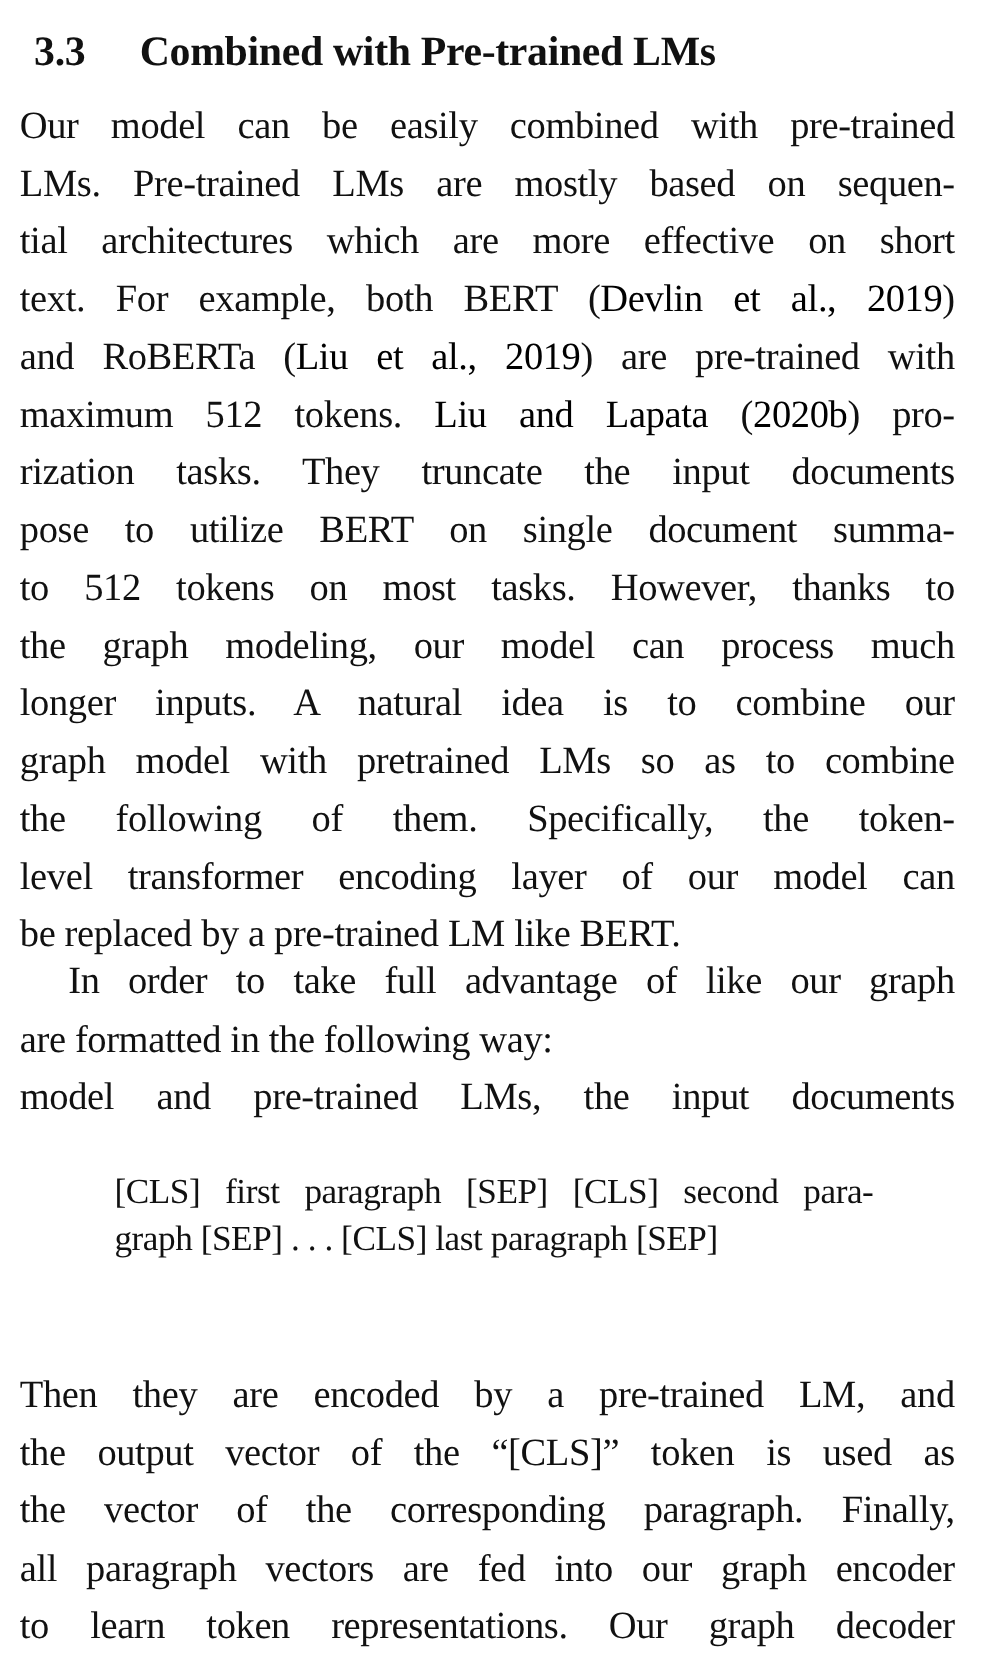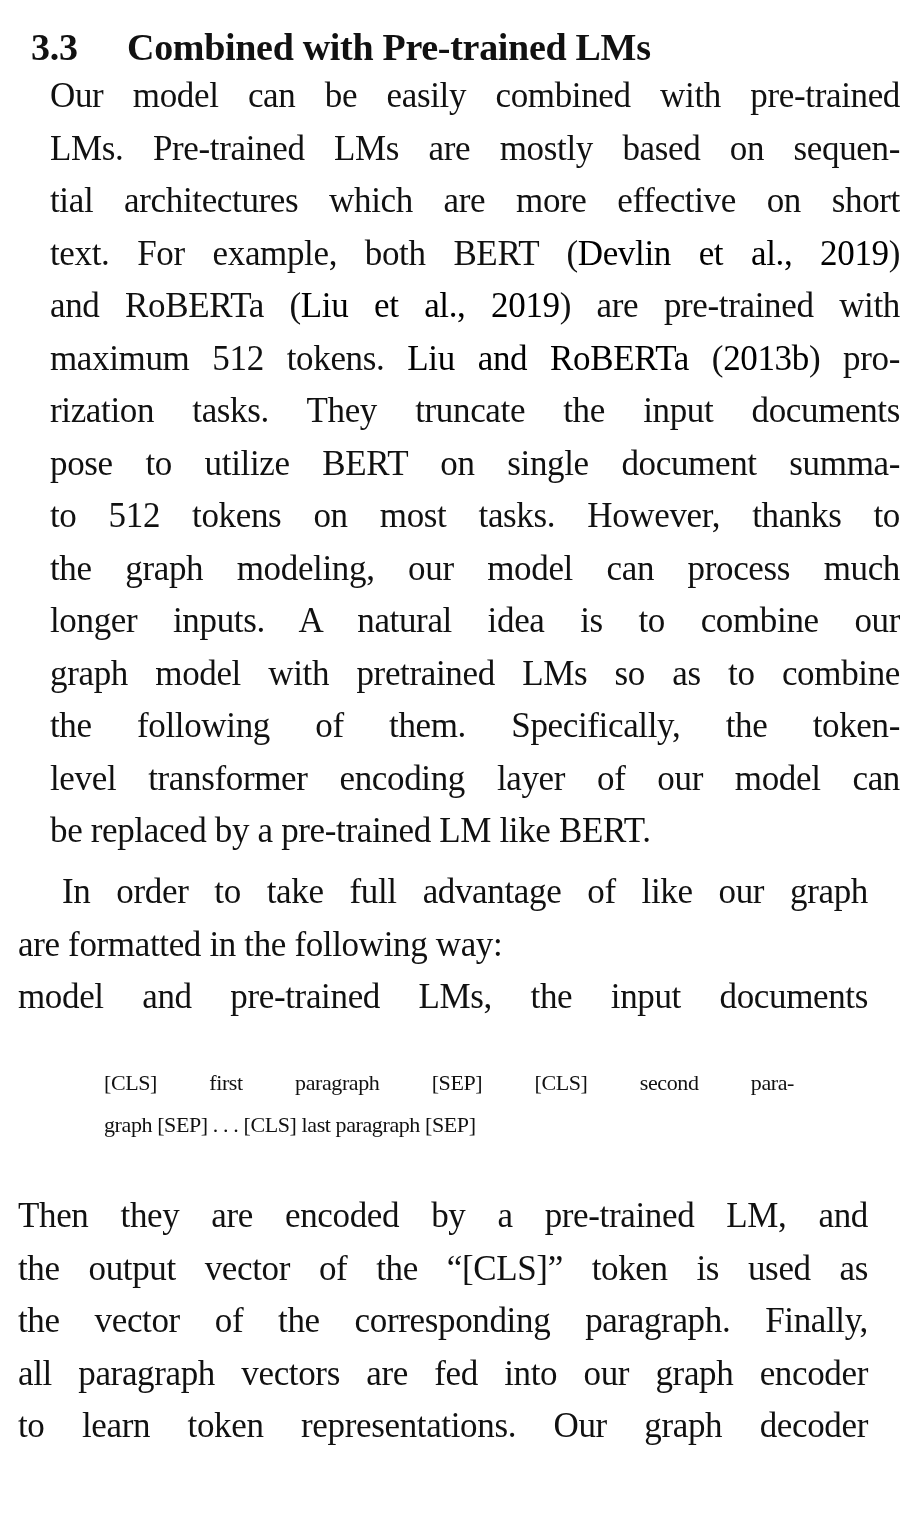--- a/index.html
+++ b/index.html
@@ -54,52 +54,52 @@
     .line.last {
       text-align: right;
       text-align-last: left;
     }
     .line.indent {
       padding-left: 44px;
     }
     .cite {
       color: #000000;
     }
-    .p1 { top: 70px; margin-left: 32px; }
+    .p1 { top: 88px; }
     .p2 { top: 866px; }
     .quote {
       position: absolute;
       left: 86px;
       top: 1062px;
       width: 690px;
     }
     .quote .line {
-      font-size: 22px;
+      font-size: 32px;
       height: 42px;
       line-height: 42px;
       letter-spacing: -0.4px;
     }
-    .p3 { top: 1190px; }
+    .p3 { top: 1242px; }
   </style>
 </head>
 <body>
 
 <div class="page">
 
   <h3 class="heading">
     <span class="num">3.3</span><span>Combined with Pre-trained LMs</span>
   </h3>
 
   <div class="lines p1">
     <span class="line">Our model can be easily combined with pre-trained</span>
     <span class="line">LMs. Pre-trained LMs are mostly based on sequen-</span>
     <span class="line">tial architectures which are more effective on short</span>
     <span class="line"><span>text. For example, both BERT (</span><a class="cite">Devlin et al., 2019</a><span>)</span></span>
     <span class="line"><span>and RoBERTa (</span><a class="cite">Liu et al., 2019</a><span>) are pre-trained with</span></span>
-    <span class="line"><span>maximum 512 tokens. </span><a class="cite">Liu and RoBERTa</a><span> (</span><a class="cite">2013b</a><span>) pro-</span></span>
+    <span class="line"><span>maximum 512 tokens. </span><a class="cite">Liu and Lapata</a><span> (</span><a class="cite">2020b</a><span>) pro-</span></span>
     <span class="line">rization tasks. They truncate the input documents</span>
     <span class="line">pose to utilize BERT on single document summa-</span>
     <span class="line">to 512 tokens on most tasks. However, thanks to</span>
     <span class="line">the graph modeling, our model can process much</span>
     <span class="line">longer inputs.  A natural idea is to combine our</span>
     <span class="line">graph model with pretrained LMs so as to combine</span>
     <span class="line">the following of them.  Specifically, the token-</span>
     <span class="line">level transformer encoding layer of our model can</span>
     <span class="line last">be replaced by a pre-trained LM like BERT.</span>
   </div>

